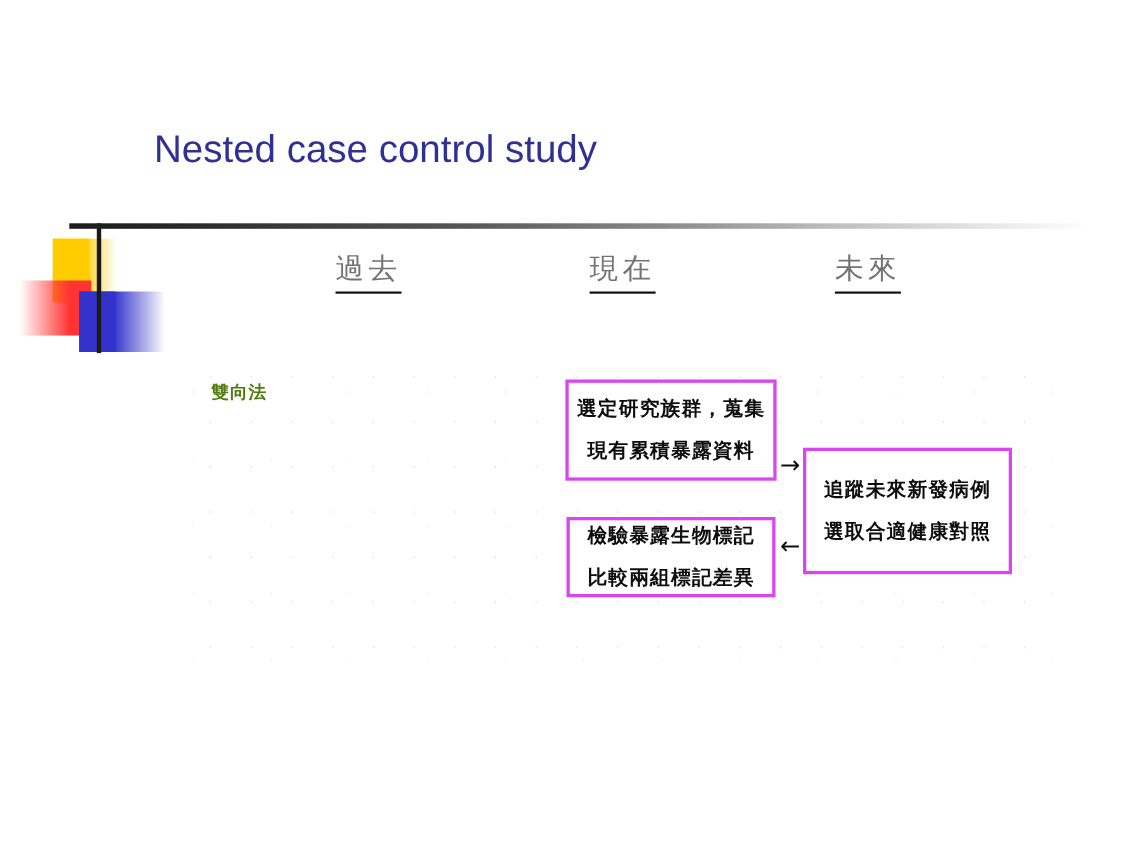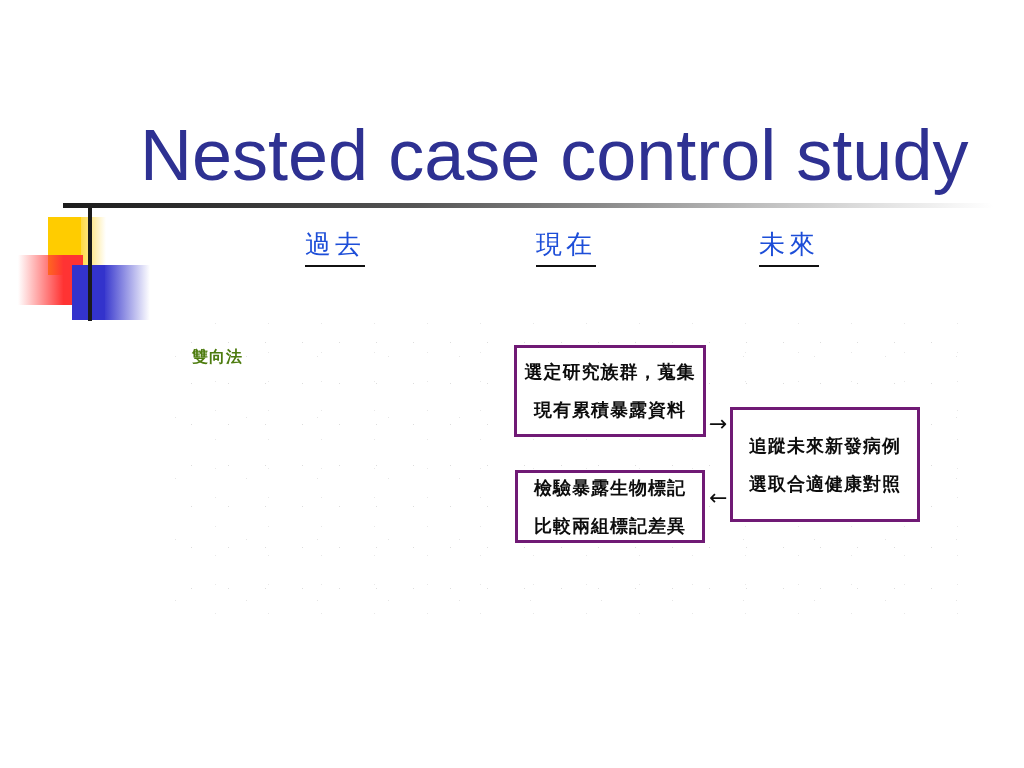--- a/index.html
+++ b/index.html
@@ -72,35 +72,35 @@
         #bcbcbc 74%,
         #e2e2e2 88%,
         #ffffff 100%);
   }
 
   
   .slide-title {
     position: absolute;
     left: 140px;
     top: 118px;
-    font-size: 72px;
+    font-size: 35px;
     line-height: 1.05;
     color: #2E3192;
     font-family: "Liberation Sans", sans-serif;
     font-weight: normal;
     letter-spacing: 0px;
     white-space: nowrap;
   }
 
   
   .time-label {
     position: absolute;
     font-family: "DejaVu Serif", serif;
     font-size: 26px;
-    color: #1d4ed8;
+    color: #737373;
     letter-spacing: 4px;
     padding-bottom: 3px;
     border-bottom: 2px solid #111111;
     white-space: nowrap;
   }
   .time-past    { left: 305px; top: 227px; }
   .time-present { left: 536px; top: 227px; }
   .time-future  { left: 759px; top: 227px; text-align: center; }
 
   
@@ -119,21 +119,21 @@
     font-family: "DejaVu Serif", serif;
     font-size: 16px;
     font-weight: bold;
     color: #4d7c0f;
     letter-spacing: 1px;
     white-space: nowrap;
   }
 
   .dbox {
     position: absolute;
-    border: 3px solid #701a75;
+    border: 3px solid #d946ef;
     background: #ffffff;
     box-sizing: border-box;
     display: flex;
     flex-direction: column;
     justify-content: center;
     align-items: center;
   }
   .dbox .line {
     font-family: "DejaVu Serif", serif;
     font-size: 18px;

